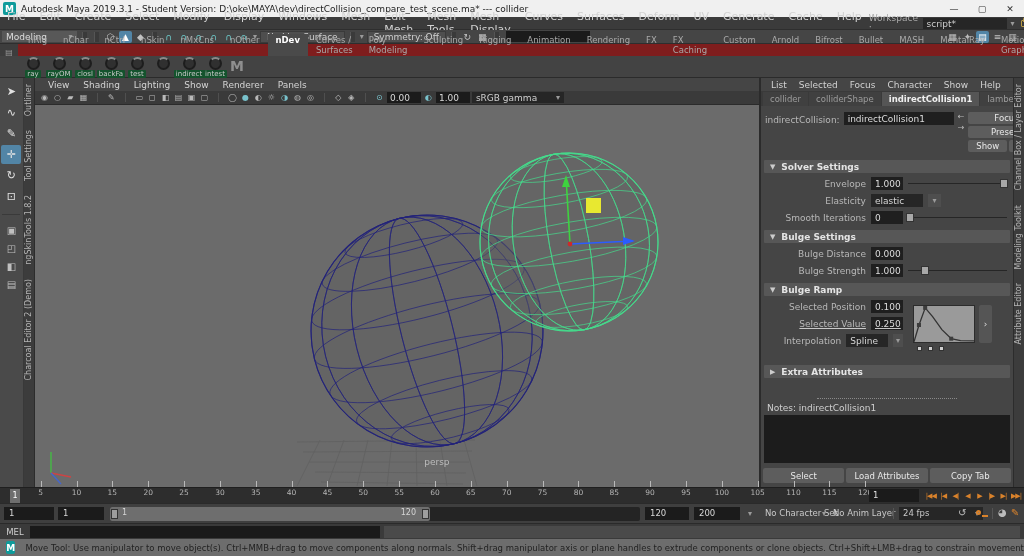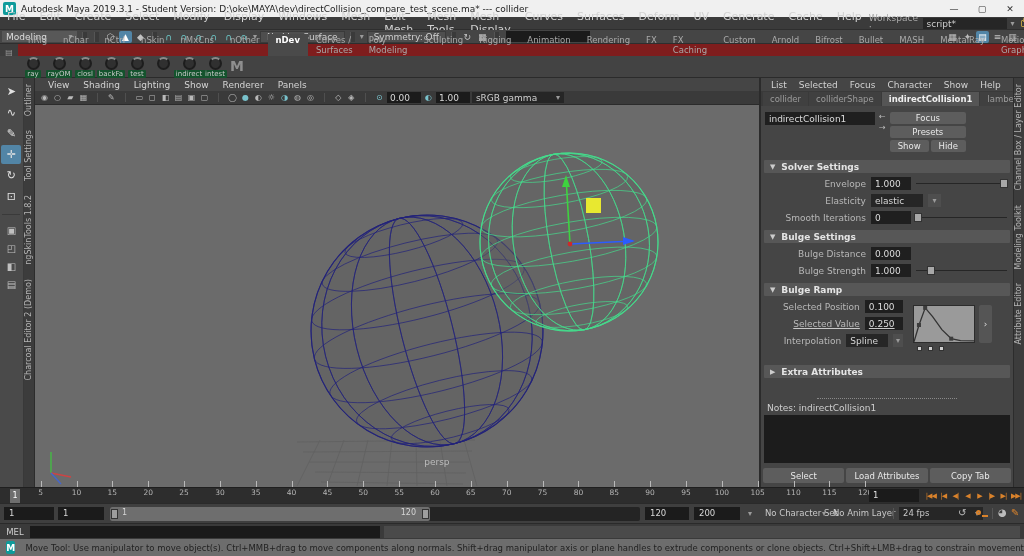--- a/index.html
+++ b/index.html
@@ -88,21 +88,21 @@
   .ae-field { background:#1f1f1f; color:#dcdcdc; height:13px; display:flex; align-items:center; padding:0 4px; }
   #ae-node-field { width:110px; }
   #ae-swap-icons { display:flex; flex-direction:column; gap:2px; color:#bbb; font-size:8px; }
   #ae-topbtns { display:flex; flex-direction:column; gap:2px; }
   .ae-btn { background:#5d5d5d; color:#e8e8e8; height:12px; display:flex; align-items:center; justify-content:center; padding:0 8px; border-radius:2px; font-size:8.5px; }
   #ae-showhide { display:flex; gap:2px; }
   .section-header { background:#575757; height:13px; display:flex; align-items:center; gap:6px; margin:4px 3px 2px 3px; color:#e4e4e4; font-weight:bold; border-radius:1px; padding-left:6px; }
   .section-header .tri { font-size:7px; color:#ccc; }
   .ae-row { display:flex; align-items:center; height:13px; margin:2px 6px 2px 0; gap:5px; }
   .ae-row .lbl { width:105px; text-align:right; color:#b8b8b8; }
-  .ae-row .val { width:40px; }
+  .ae-row .val { width:32px; }
   .slider { position:relative; flex:1; height:11px; }
   .slider .track { position:absolute; left:0; right:0; top:5px; height:1px; background:#262626; }
   .slider .handle { position:absolute; top:1px; width:8px; height:9px; background:#a8a8a8; border:1px solid #333; }
   .dropdown { background:#262626; color:#d6d6d6; height:13px; display:flex; align-items:center; padding:0 4px; width:52px; }
   .dropdown-caret { background:#4e4e4e; width:13px; height:13px; display:flex; align-items:center; justify-content:center; }
   #ramp-block { display:flex; gap:4px; margin:-44px 6px 4px 152px; height:52px; }
   #ramp-widget { width:62px; }
   #ramp-box { width:62px; height:38px; background:#9a9a9a; border:1px solid #2c2c2c; }
   #ramp-markers { display:flex; gap:6px; padding-left:4px; margin-top:1px; }
   .ramp-marker { width:5px; height:5px; background:#cfcfcf; border:1px solid #333; }
@@ -472,20 +472,21 @@
           <div class="menu-item">Help</div>
         </div>
       <div id="ae-tabs">
 
       <div class="ae-tab">collider</div>
           <div class="ae-tab">colliderShape</div>
           <div class="ae-tab active">indirectCollision1</div>
           <div class="ae-tab">lambert1</div>
         </div>
       <div id="ae-nodebar">
+        <div id="ae-node-label">indirectCollision:</div>
         <div style="display:flex;flex-direction:column;gap:3px;">
           <div class="ae-field" id="ae-node-field">indirectCollision1</div>
         </div>
         <div id="ae-swap-icons">
           <span>←</span>
           <span>→</span>
         </div>
         <div id="ae-topbtns">
           <div class="ae-btn">Focus</div>
           <div class="ae-btn">Presets</div>

